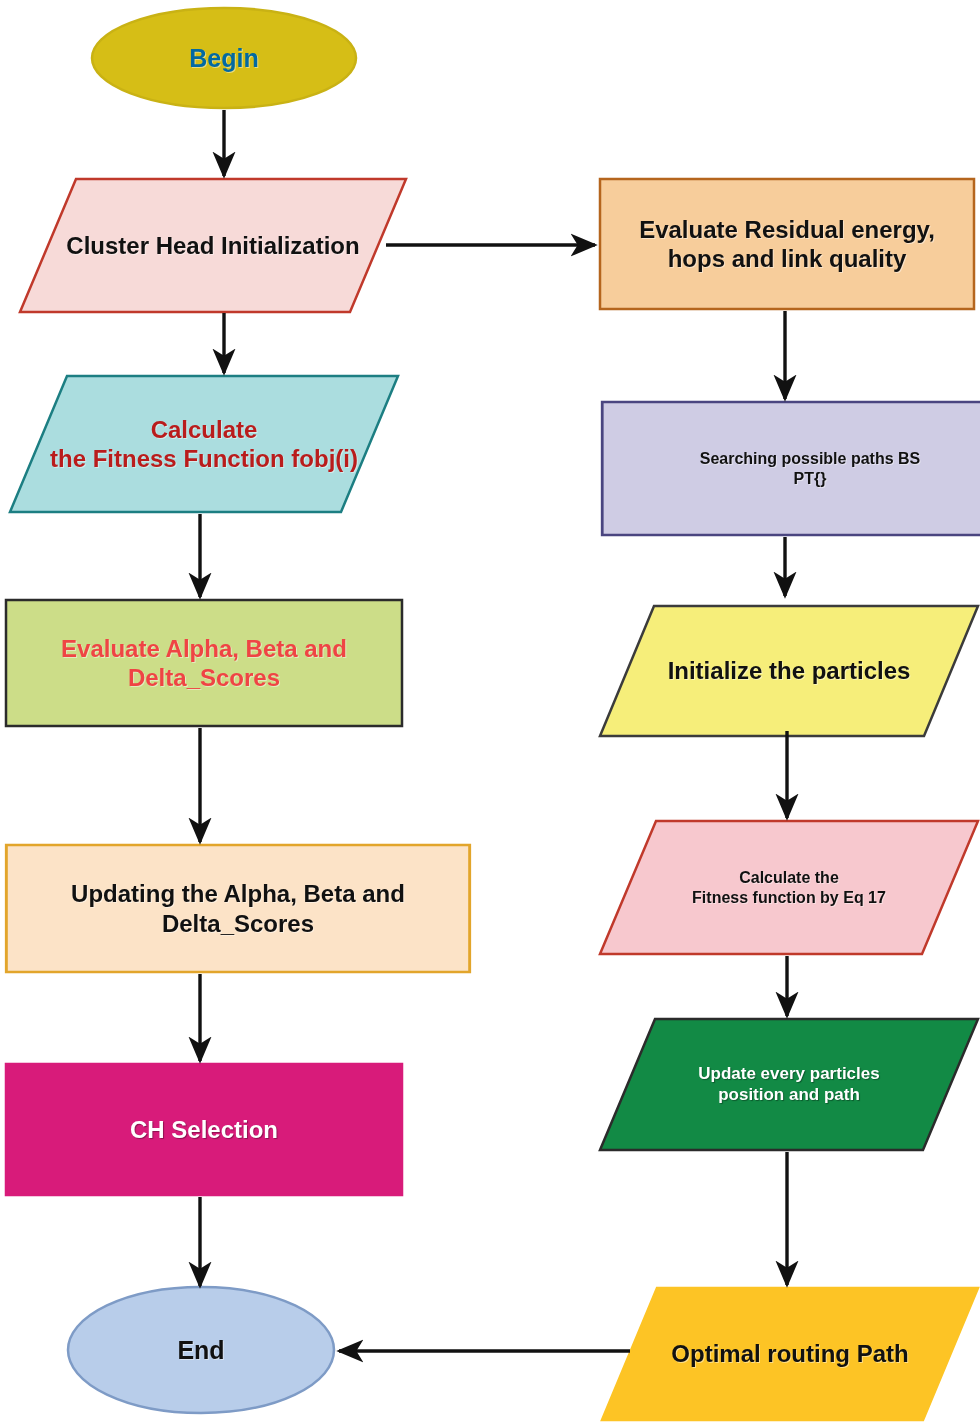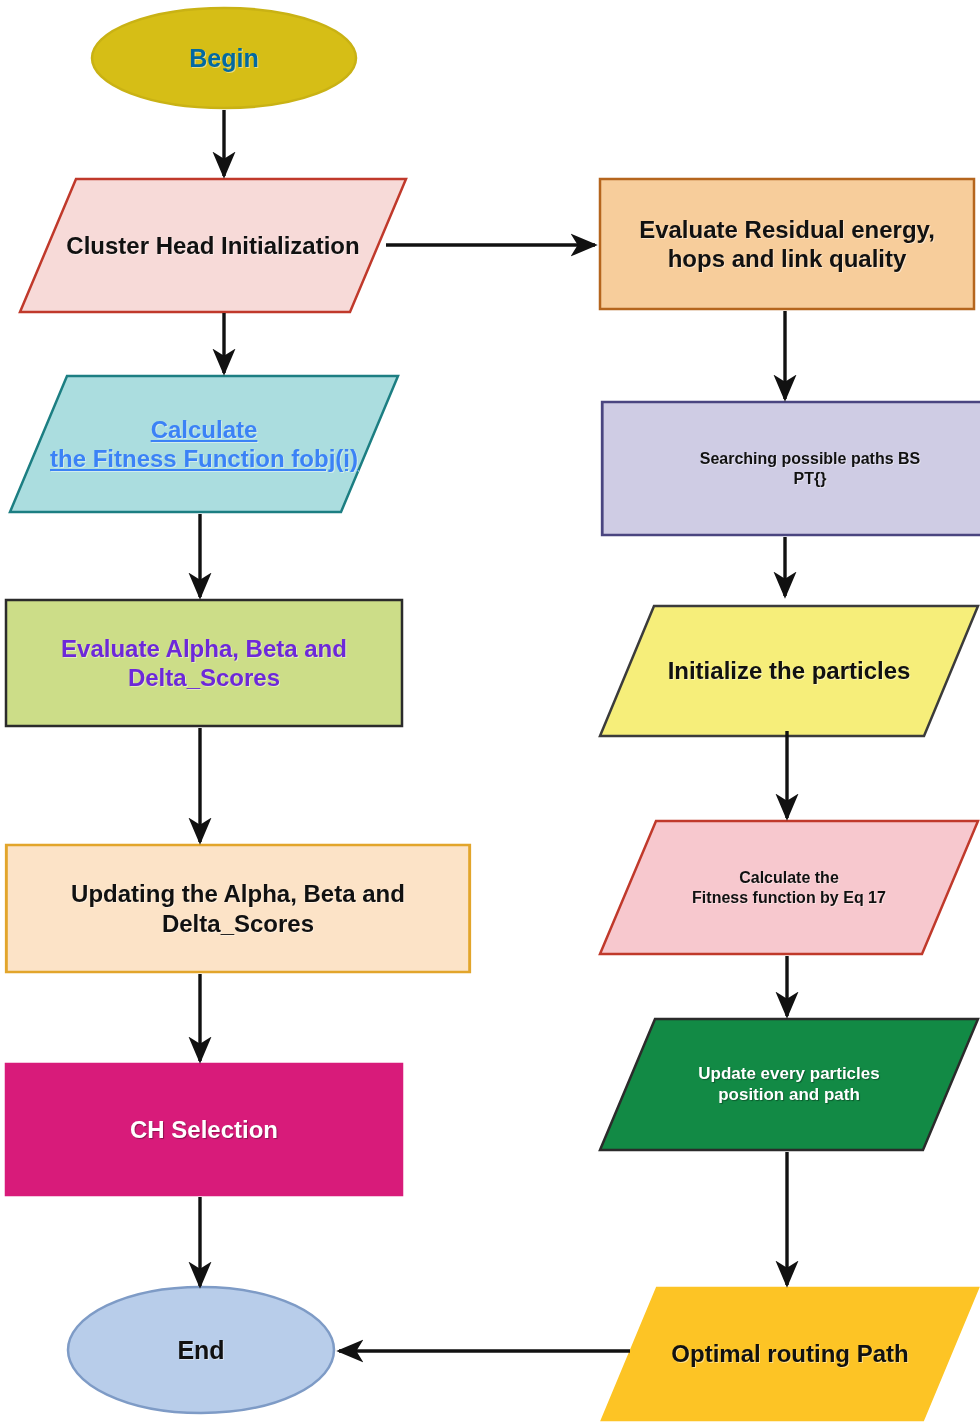--- a/index.html
+++ b/index.html
@@ -90,28 +90,28 @@
     <div class="node" style="left: 18px; top: 177px; width: 390px; height: 137px; font-size: 24px;">
       <svg class="shape" viewBox="0 0 390 137" preserveAspectRatio="none">
         <polygon points="58,2 388,2 332,135 2,135" fill="#F7DAD8" stroke="#C0392B" stroke-width="2.5"></polygon>
       </svg>
       <div class="label" style="color: rgb(17, 17, 17);">Cluster Head Initialization</div>
     </div>
     <div class="node" style="left: 8px; top: 374px; width: 392px; height: 140px; font-size: 24px;">
       <svg class="shape" viewBox="0 0 392 140" preserveAspectRatio="none">
         <polygon points="59,2 390,2 333,138 2,138" fill="#ABDDDF" stroke="#1C7E82" stroke-width="2.5"></polygon>
       </svg>
-      <div class="label" style="color: #3b82f6; text-decoration: underline;">Calculate
+      <div class="label" style="color: #b91c1c;">Calculate
 the Fitness Function fobj(i)</div>
     </div>
     <div class="node" style="left: 4px; top: 598px; width: 400px; height: 130px; font-size: 24px;">
       <svg class="shape" viewBox="0 0 400 130" preserveAspectRatio="none">
         <rect x="2" y="2" width="396" height="126" fill="#CCDD88" stroke="#2B2B2B" stroke-width="2.5"></rect>
       </svg>
-      <div class="label" style="color: #6d28d9;">Evaluate Alpha, Beta and
+      <div class="label" style="color: #ef4444;">Evaluate Alpha, Beta and
 Delta_Scores</div>
     </div>
     <div class="node" style="left: 4px; top: 843px; width: 468px; height: 131px; font-size: 24px;">
       <svg class="shape" viewBox="0 0 400 131" preserveAspectRatio="none">
         <rect x="2" y="2" width="396" height="127" fill="#FCE3C7" stroke="#E2A52B" stroke-width="2.5"></rect>
       </svg>
       <div class="label" style="color: rgb(17, 17, 17);">Updating the Alpha, Beta and
 Delta_Scores</div>
     </div>
     <div class="node light" style="left: 4px; top: 1062px; width: 400px; height: 135px; font-size: 24px;">

